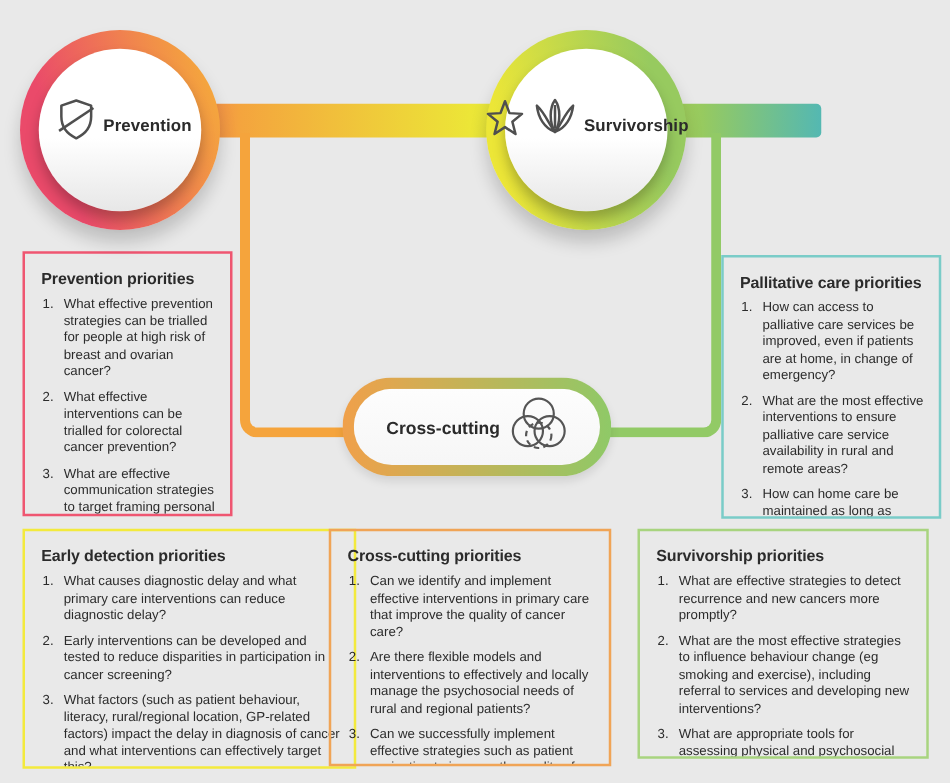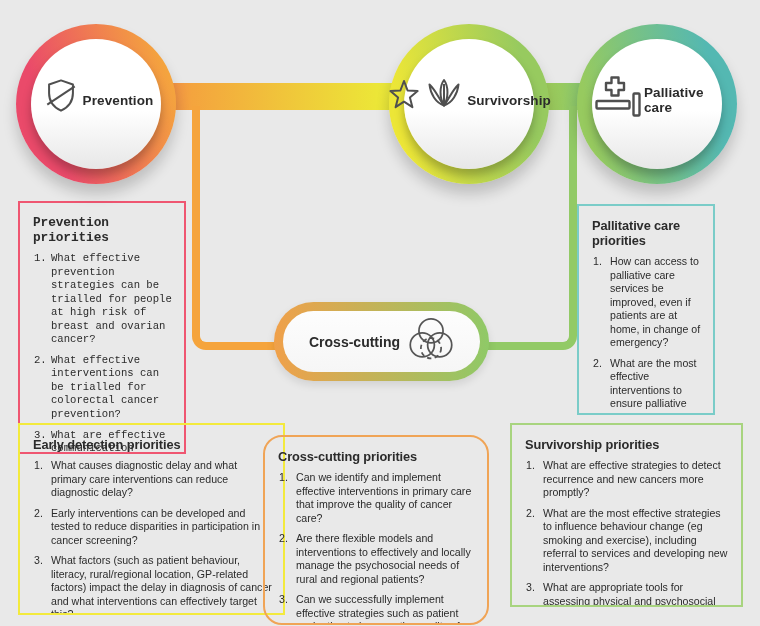--- a/index.html
+++ b/index.html
@@ -75,24 +75,24 @@
     position: absolute; box-sizing: border-box; border: 2px solid;
     padding: 12px 11px 8px 13px; overflow: hidden; background: transparent;
   }
   .pbox h3 { margin: 0 0 7px 0; font-size: 12.8px; letter-spacing: -.1px; }
   .pbox ol { margin: 0; padding: 0; list-style: none; counter-reset: q; }
   .pbox li {
     position: relative; padding-left: 18px; margin-bottom: 7px;
     font-size: 10.6px; line-height: 1.28; counter-increment: q;
   }
   .pbox li::before { content: counter(q) "."; position: absolute; left: 1px; }
-  .box-prevention   { left: 18px;  top: 201px; width: 168px; height: 253px; border-color: var(--boxPink); font-family: Liberation Mono, monospace; }
-  .box-palliative   { left: 577px; top: 204px; width: 138px; height: 211px; border-color: var(--boxTeal); }
+  .box-prevention   { left: 18px;  top: 201px; width: 168px; height: 212px; border-color: var(--boxPink); }
+  .box-palliative   { left: 577px; top: 204px; width: 176px; height: 211px; border-color: var(--boxTeal); }
   .box-early        { left: 18px;  top: 423px; width: 267px; height: 192px; border-color: var(--boxYellow); }
-  .box-crosscutting { left: 263px; top: 435px; width: 226px; height: 190px; border-color: var(--boxOrange); border-radius: 19px; }
+  .box-crosscutting { left: 263px; top: 423px; width: 226px; height: 190px; border-color: var(--boxOrange); }
   .box-survivorship { left: 510px; top: 423px; width: 233px; height: 184px; border-color: var(--boxGreen); }
 
   svg { display: block; }
 </style>
 </head>
 <body>
 
 <div class="stage">
 
   <div class="band"></div>
@@ -122,33 +122,20 @@
           <path d="M57 5 C61.6 11.3 61.6 23 57 30.5 C52.4 23 52.4 11.3 57 5 Z"></path>
           <path d="M57 9 V28"></path>
           <path d="M42.5 9.5 C43.5 19 48.6 27.6 57 30.5 C51.6 23.8 49.5 16 42.5 9.5 Z"></path>
           <path d="M71.5 9.5 C70.5 19 65.4 27.6 57 30.5 C62.4 23.8 64.5 16 71.5 9.5 Z"></path>
         </svg>
       </span>
       <span class="label">Survivorship</span>
     </div>
   </div>
 
-  <div class="node n3">
-    <div class="ring"></div>
-    <div class="disc">
-      <span class="icon">
-        <svg width="52" height="46" viewBox="0 0 52 46" fill="none" stroke="#4f4f4f" stroke-width="2.4" stroke-linejoin="round">
-          <path d="M19.5 4.5 h7 v5.5 h5.5 v7 h-5.5 v5.5 h-7 v-5.5 H14 v-7 h5.5 Z"></path>
-          <rect x="4.5" y="28" width="33" height="7.5" rx="1"></rect>
-          <rect x="41.5" y="20.5" width="6" height="22" rx="1"></rect>
-        </svg>
-      </span>
-      <span class="label">Palliative care</span>
-    </div>
-  </div>
 
   <div class="pill">
     <span class="label">Cross-cutting</span>
     <span>
       <svg width="58" height="54" viewBox="0 0 60 56" fill="none" stroke="#555555" stroke-width="1.8">
         <circle cx="30" cy="16.5" r="12.5"></circle>
         <circle cx="21" cy="31" r="12.5"></circle>
         <circle cx="39" cy="31" r="12.5"></circle>
         <circle cx="30" cy="34.5" r="10.5" stroke-dasharray="4.5 3.5"></circle>
       </svg>

